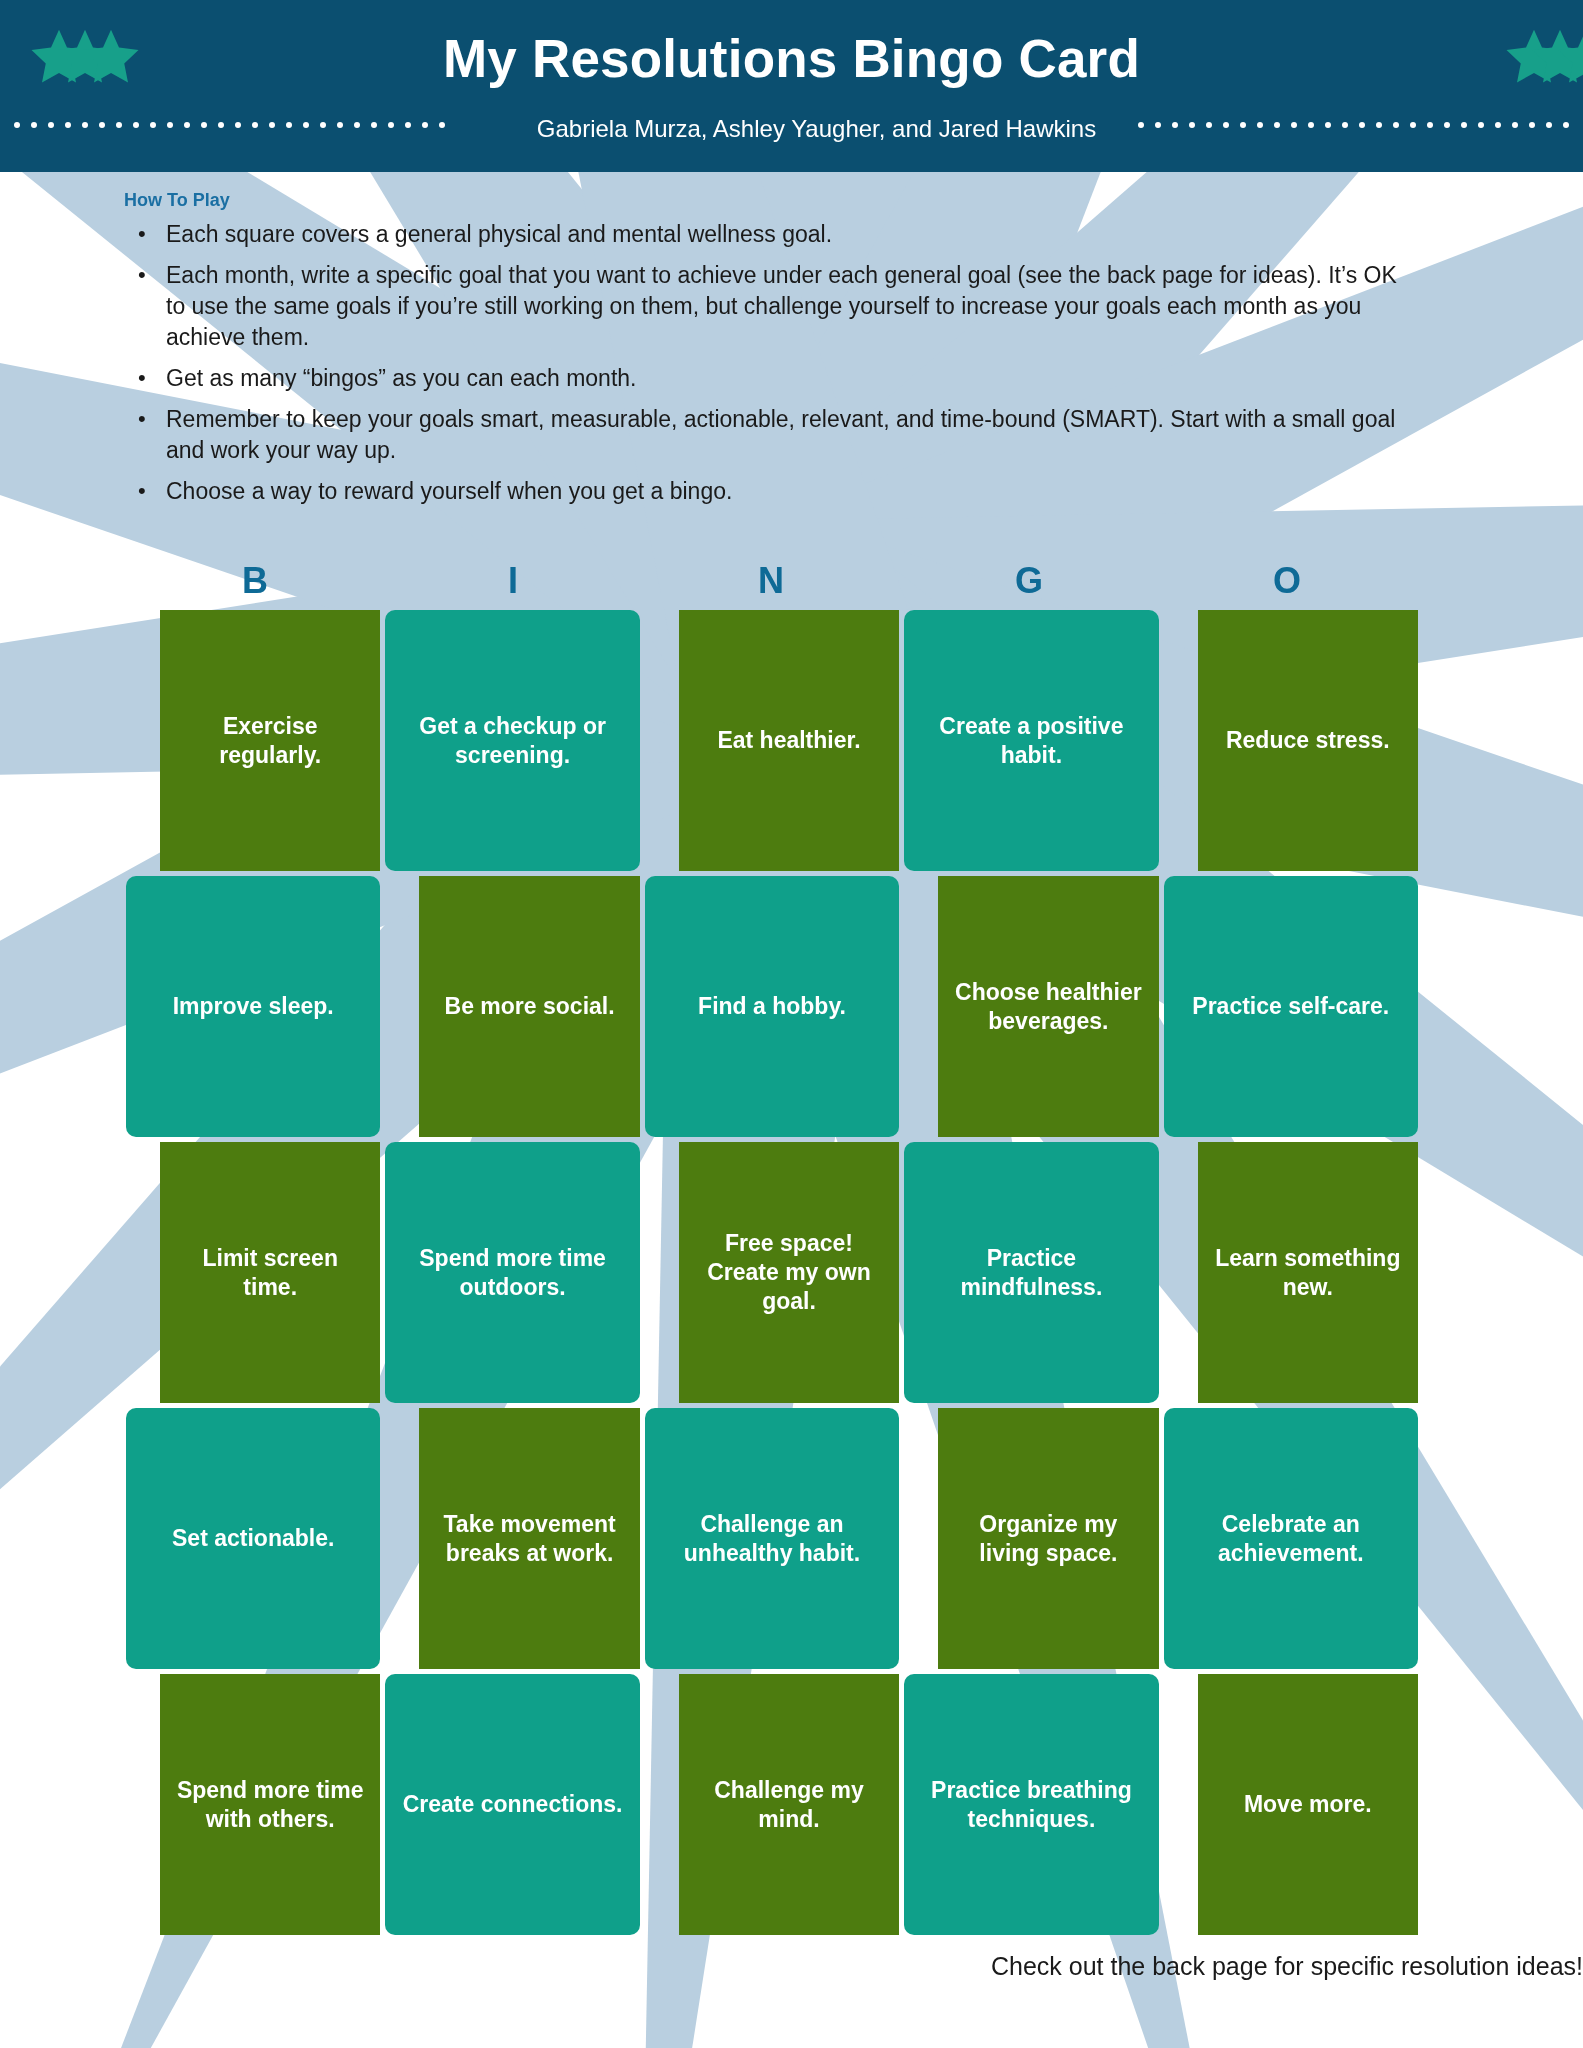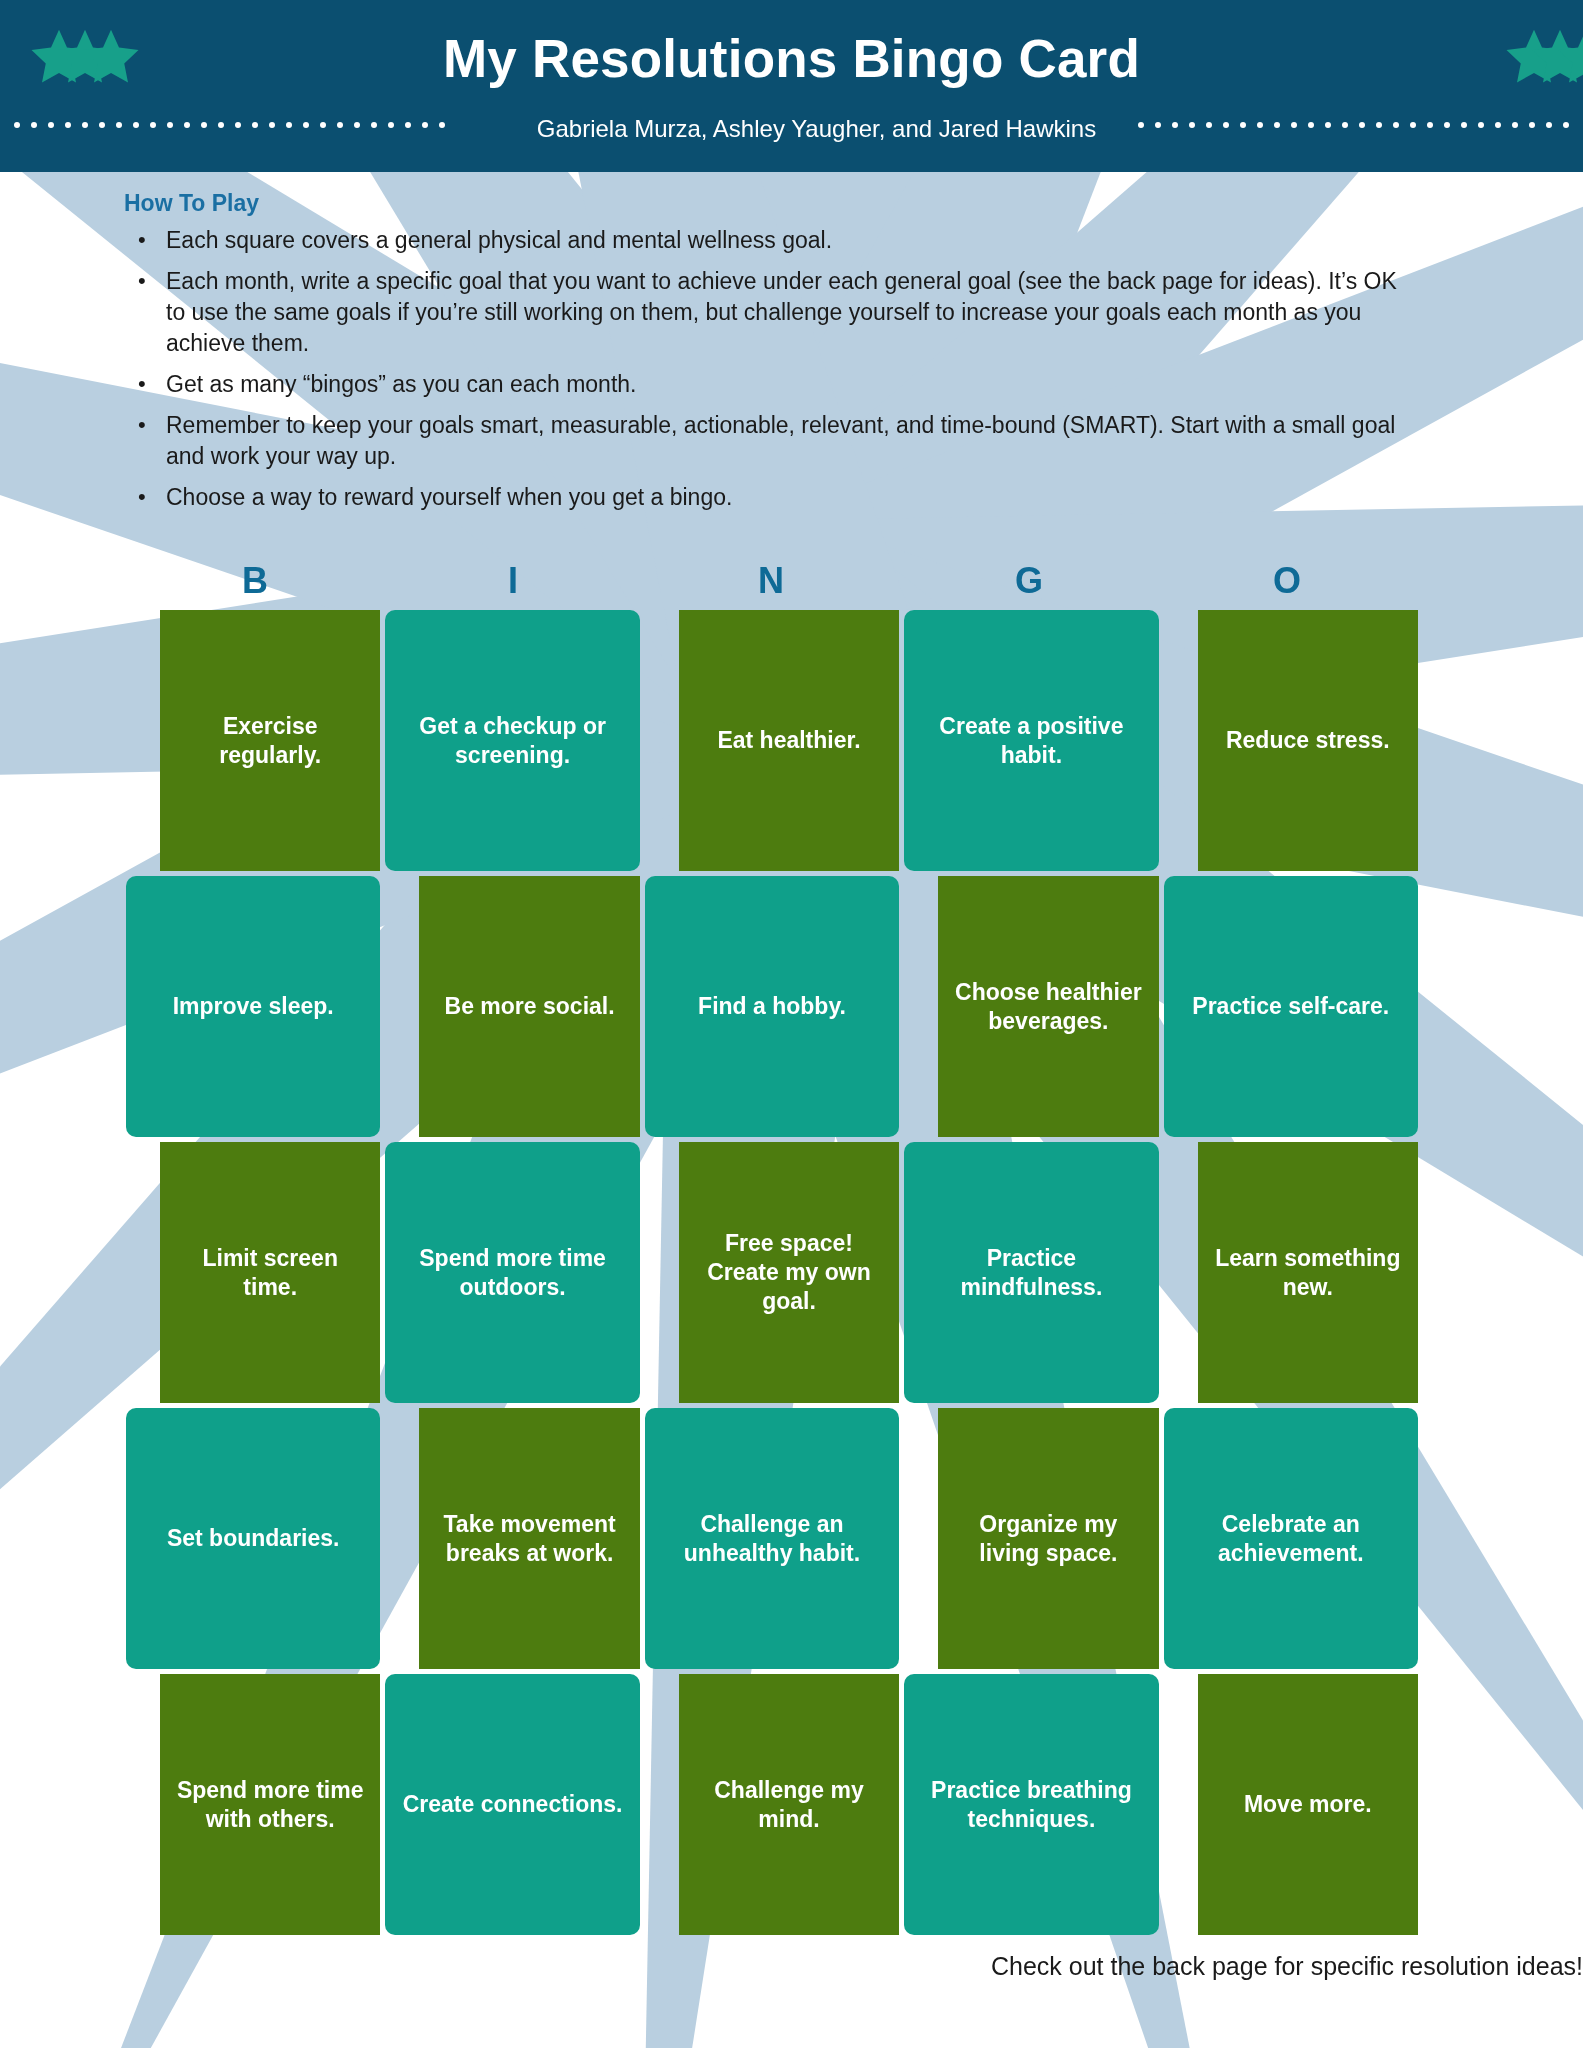--- a/index.html
+++ b/index.html
@@ -119,21 +119,21 @@
 
   
   .howto {
     position: absolute;
     left: 124px;
     top: 190px;
     width: 1280px;
   }
   .howto-title {
     color: #1a6fa3;
-    font-size: 23px;
+    font-size: 18px;
     font-weight: bold;
     margin-bottom: 8px;
   }
   .howto ul {
     margin: 0;
     padding: 0;
     list-style: none;
   }
   .howto li {
     position: relative;
@@ -382,21 +382,21 @@
     <div class="cell dark">
       <span>Free space! Create my own goal.</span>
     </div>
     <div class="cell teal">
       <span>Practice mindfulness.</span>
     </div>
     <div class="cell dark">
       <span>Learn something new.</span>
     </div>
     <div class="cell teal">
-      <span>Set boundaries.</span>
+      <span>Set actionable.</span>
     </div>
     <div class="cell dark">
       <span>Take movement breaks at work.</span>
     </div>
     <div class="cell teal">
       <span>Challenge an unhealthy habit.</span>
     </div>
     <div class="cell dark">
       <span>Organize my living space.</span>
     </div>

